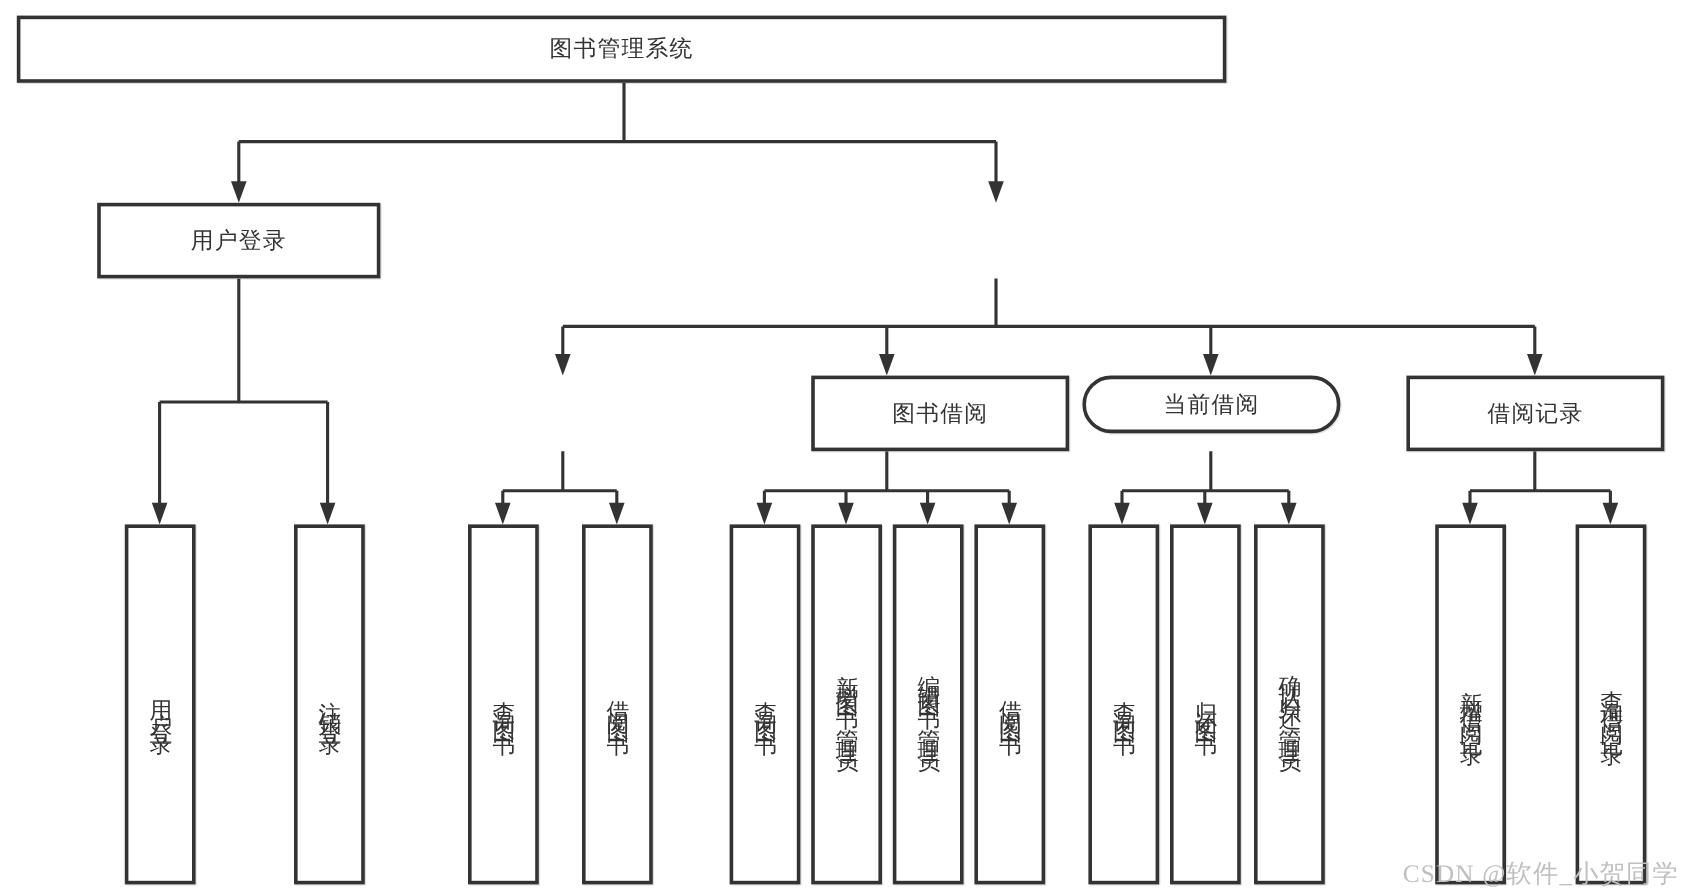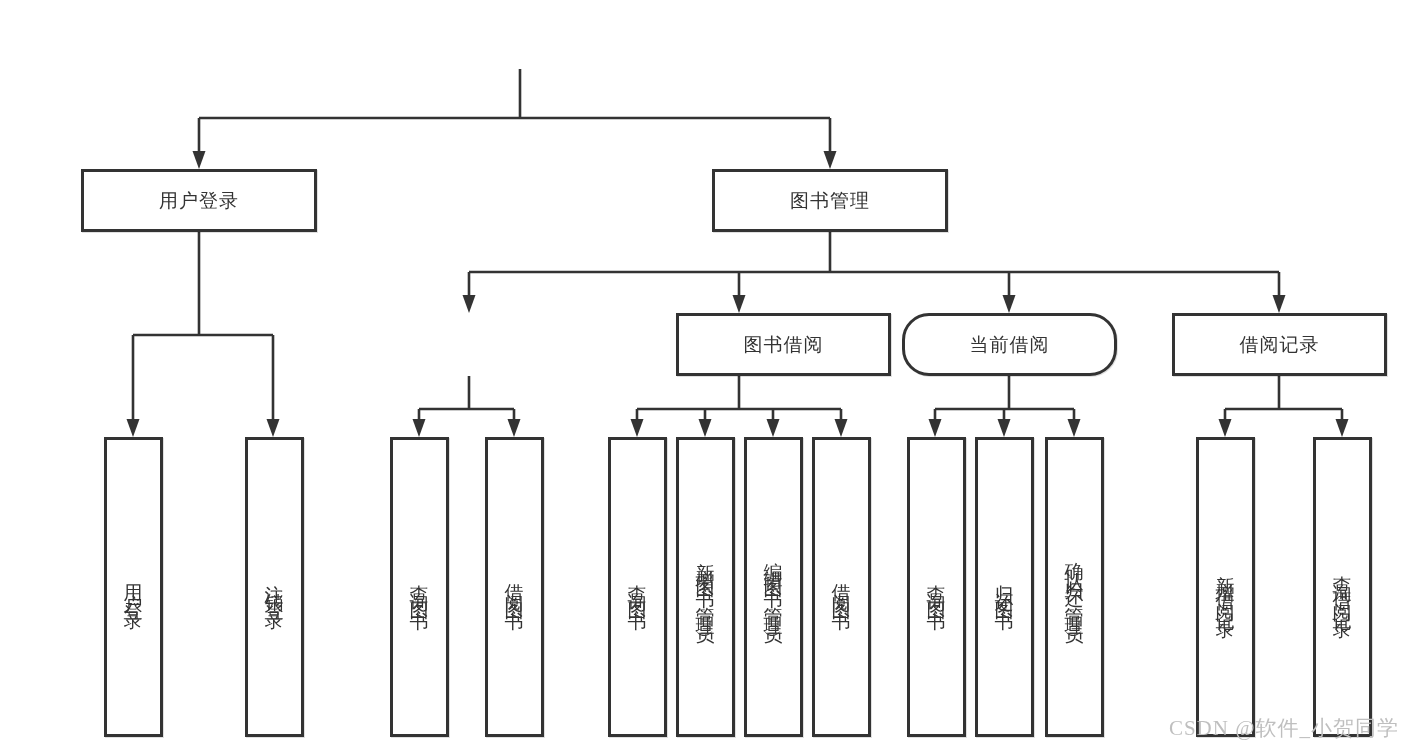--- a/index.html
+++ b/index.html
@@ -77,26 +77,26 @@
         <polygon points="766.5,419 779.5,419 773,437"></polygon>
         <polygon points="834.5,419 847.5,419 841,437"></polygon>
         <polygon points="928.5,419 941.5,419 935,437"></polygon>
         <polygon points="997.5,419 1010.5,419 1004,437"></polygon>
         <polygon points="1067.5,419 1080.5,419 1074,437"></polygon>
         <polygon points="1218.5,419 1231.5,419 1225,437"></polygon>
         <polygon points="1335.5,419 1348.5,419 1342,437"></polygon>
       </g>
   </svg>
 
+  <div class="node" style="left:14px;top:13px;width:1008px;height:56px;">图书管理系统</div>
 
   <div class="node" style="left:81px;top:169px;width:236px;height:63px;">用户登录</div>
-  <div class="node" style="left:712px;top:169px;width:236px;height:63px;">图书管理</div>
 
   <div class="node" style="left:632px;top:313px;width:215px;height:63px;margin-left:44px;">图书借阅</div>
-  <div class="node" style="left:902px;top:313px;width:215px;height:63px;border-radius:27px;">当前借阅</div>
+  <div class="node" style="left:902px;top:313px;width:215px;height:48px;border-radius:27px;">当前借阅</div>
   <div class="node" style="left:1172px;top:313px;width:215px;height:63px;">借阅记录</div>
 
   <div class="node vnode" style="left:104px;top:437px;width:59px;height:300px;">用户登录</div>
   <div class="node vnode" style="left:245px;top:437px;width:59px;height:300px;">注销登录</div>
   <div class="node vnode" style="left:390px;top:437px;width:59px;height:300px;">查询图书</div>
   <div class="node vnode" style="left:485px;top:437px;width:59px;height:300px;">借阅图书</div>
   <div class="node vnode" style="left:608px;top:437px;width:59px;height:300px;">查询图书</div>
   <div class="node vnode" style="left:676px;top:437px;width:59px;height:300px;">新增图书（管理员）</div>
   <div class="node vnode" style="left:744px;top:437px;width:59px;height:300px;">编辑图书（管理员）</div>
   <div class="node vnode" style="left:812px;top:437px;width:59px;height:300px;">借阅图书</div>

